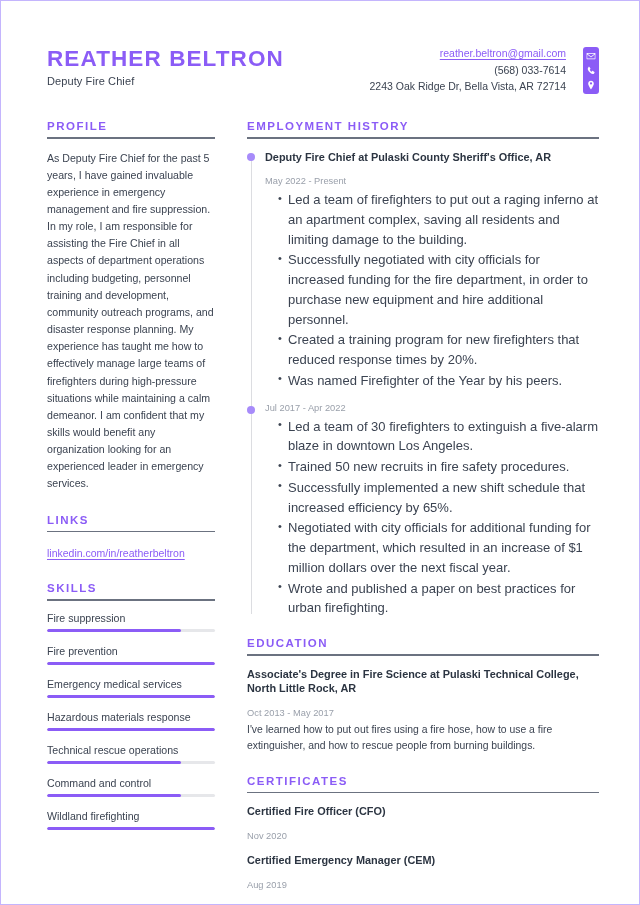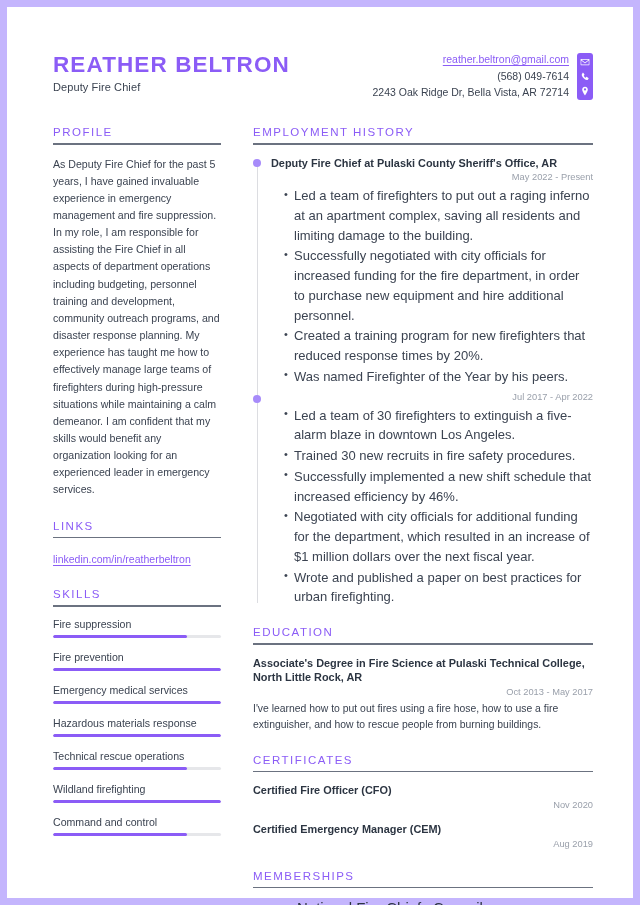--- a/index.html
+++ b/index.html
@@ -14,21 +14,21 @@
     font-family: "Liberation Sans", sans-serif;
     color: #3b4351;
     -webkit-font-smoothing: antialiased;
   }
 
   .page {
     position: relative;
     width: 640px;
     height: 905px;
     background: #ffffff;
-    border: 7px solid #c4b5fd;
+    border: 1px solid #c4b5fd;
     padding: 30px 40px 0 46px;
   }
 
   
   .header {
     display: flex;
     justify-content: space-between;
     align-items: flex-start;
     padding-top: 12px;
     margin-bottom: 26px;
@@ -48,21 +48,21 @@
   .job-title {
     font-size: 11px;
     color: #3b4351;
     margin-top: 4px;
     letter-spacing: 0.1px;
   }
 
   .contact-wrap {
     display: flex;
     align-items: flex-start;
-    gap: 8px;
+    gap: 17px;
     padding-top: 4px;
   }
 
   .contact-lines {
     display: flex;
     flex-direction: column;
     align-items: flex-end;
     gap: 3.5px;
     font-size: 10.5px;
     color: #3b4351;
@@ -95,21 +95,21 @@
   }
 
   .col-left  { width: 182px; flex: 0 0 182px; padding-right: 14px; }
   .col-right { flex: 1; padding-left: 18px; }
 
   
   .section { margin-bottom: 21px; }
 
   .section-title {
     font-size: 11.5px;
-    font-weight: normal;
+    font-weight: bold;
     letter-spacing: 1.5px;
     color: #8b5cf6;
     text-transform: uppercase;
   }
 
   .section-rule {
     height: 1.5px;
     background: #6b7280;
     margin-top: 5px;
     margin-bottom: 11px;
@@ -181,23 +181,22 @@
   .entry-title {
     font-size: 10.9px;
     font-weight: bold;
     color: #2c3542;
     line-height: 1.35;
   }
 
   .entry-date {
     font-size: 9.3px;
     color: #9aa0ab;
-    margin-top: 2px;
+    margin-top: 12px;
     margin-bottom: 4px;
-    text-align: right;
   }
 
   .bullets {
     list-style: none;
     margin: 0;
     padding: 0 0 0 13px;
   }
 
   .bullets li {
     font-size: 13px;
@@ -245,21 +244,21 @@
 
   <div class="header">
     <div class="identity">
       <div class="full-name">REATHER BELTRON</div>
       <div class="job-title">Deputy Fire Chief</div>
     </div>
 
     <div class="contact-wrap">
       <div class="contact-lines">
         <a class="contact-email" href="#">reather.beltron@gmail.com</a>
-        <div>(568) 049-7614</div>
+        <div>(568) 033-7614</div>
         <div>2243 Oak Ridge Dr, Bella Vista, AR 72714</div>
       </div>
 
       <div class="icon-column">
         <span>
           <svg width="10" height="10" viewBox="0 0 16 16">
               <path d="M1.5 3h13c.3 0 .5.2.5.5v9c0 .3-.2.5-.5.5h-13c-.3 0-.5-.2-.5-.5v-9c0-.3.2-.5.5-.5zm.9 1.3L8 8.6l5.6-4.3H2.4zM2 5.4V12h12V5.4L8.3 9.8c-.2.15-.4.15-.6 0L2 5.4z"></path>
             </svg>
         </span>
         <span>
@@ -327,30 +326,30 @@
         </div>
 
         <div class="skill">
           <div class="skill-label">Technical rescue operations</div>
           <div class="skill-track">
             <div class="skill-fill" style="width: 80%;"></div>
           </div>
         </div>
 
         <div class="skill">
+          <div class="skill-label">Command and control</div>
+          <div class="skill-track">
+            <div class="skill-fill" style="width: 80%;"></div>
+          </div>
+        </div>
+
+        <div class="skill">
           <div class="skill-label">Wildland firefighting</div>
           <div class="skill-track">
             <div class="skill-fill" style="width: 100%;"></div>
-          </div>
-        </div>
-
-        <div class="skill">
-          <div class="skill-label">Command and control</div>
-          <div class="skill-track">
-            <div class="skill-fill" style="width: 80%;"></div>
           </div>
         </div>
       </div>
 
     </div>
 
     <div class="col-right">
 
       <div class="section gap-employment">
         <div class="section-title">EMPLOYMENT HISTORY</div>
@@ -368,22 +367,22 @@
               <li>Created a training program for new firefighters that reduced response times by 20%.</li>
               <li>Was named Firefighter of the Year by his peers.</li>
             </ul>
           </div>
 
           <div class="job">
             <span class="job-dot"></span>
             <div class="entry-date">Jul 2017 - Apr 2022</div>
             <ul class="bullets">
               <li>Led a team of 30 firefighters to extinguish a five-alarm blaze in downtown Los Angeles.</li>
-              <li>Trained 30 new recruits in fire safety procedures.</li>
-              <li>Successfully implemented a new shift schedule that increased efficiency by 46%.</li>
+              <li>Trained 50 new recruits in fire safety procedures.</li>
+              <li>Successfully implemented a new shift schedule that increased efficiency by 65%.</li>
               <li>Negotiated with city officials for additional funding for the department, which resulted in an increase of $1 million dollars over the next fiscal year.</li>
               <li>Wrote and published a paper on best practices for urban firefighting.</li>
             </ul>
           </div>
 
         </div>
       </div>
 
       <div class="section">
         <div class="section-title">EDUCATION</div>

